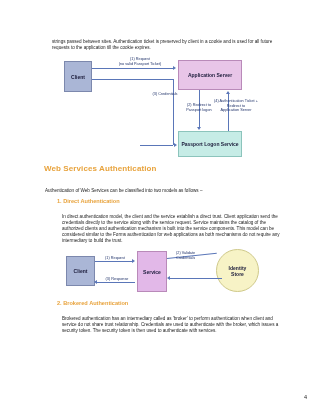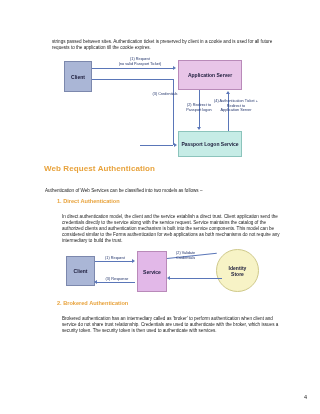--- a/index.html
+++ b/index.html
@@ -116,21 +116,21 @@
 
     <div class="ln v" style="left:228px;top:94px;height:37px;"></div>
     <div class="arrow up" style="left:226px;top:91px;"></div>
     <div class="lbl" style="left:205px;top:99px;width:62px;">
       <div>(4) Authentication Ticket +</div>
       <div>Redirect to</div>
       <div>Application Server</div>
     </div>
   </div>
 
-  <h2 class="section">Web Request Authentication</h2>
+  <h2 class="section">Web Services Authentication</h2>
   <p class="para lede">Authentication of Web Services can be classified into two models as follows –</p>
 
   <h3 class="subhead sub1">1. Direct Authentication</h3>
   <p class="para body1">In direct authentication model, the client and the service establish a direct trust. Client application send the credentials directly to the service along with the service request. Service maintains the catalog of the authorized clients and authentication mechanism is built into the service components. This model can be considered similar to the Forms authentication for web applications as both mechanisms do not require any intermediary to build the trust.</p>
 
   <div class="diagram" style="left:0;top:246px;width:320px;height:52px;">
 
     <div class="node client-box" style="left:66px;top:10px;width:29px;height:30px;">
       <span>Client</span>
     </div>

